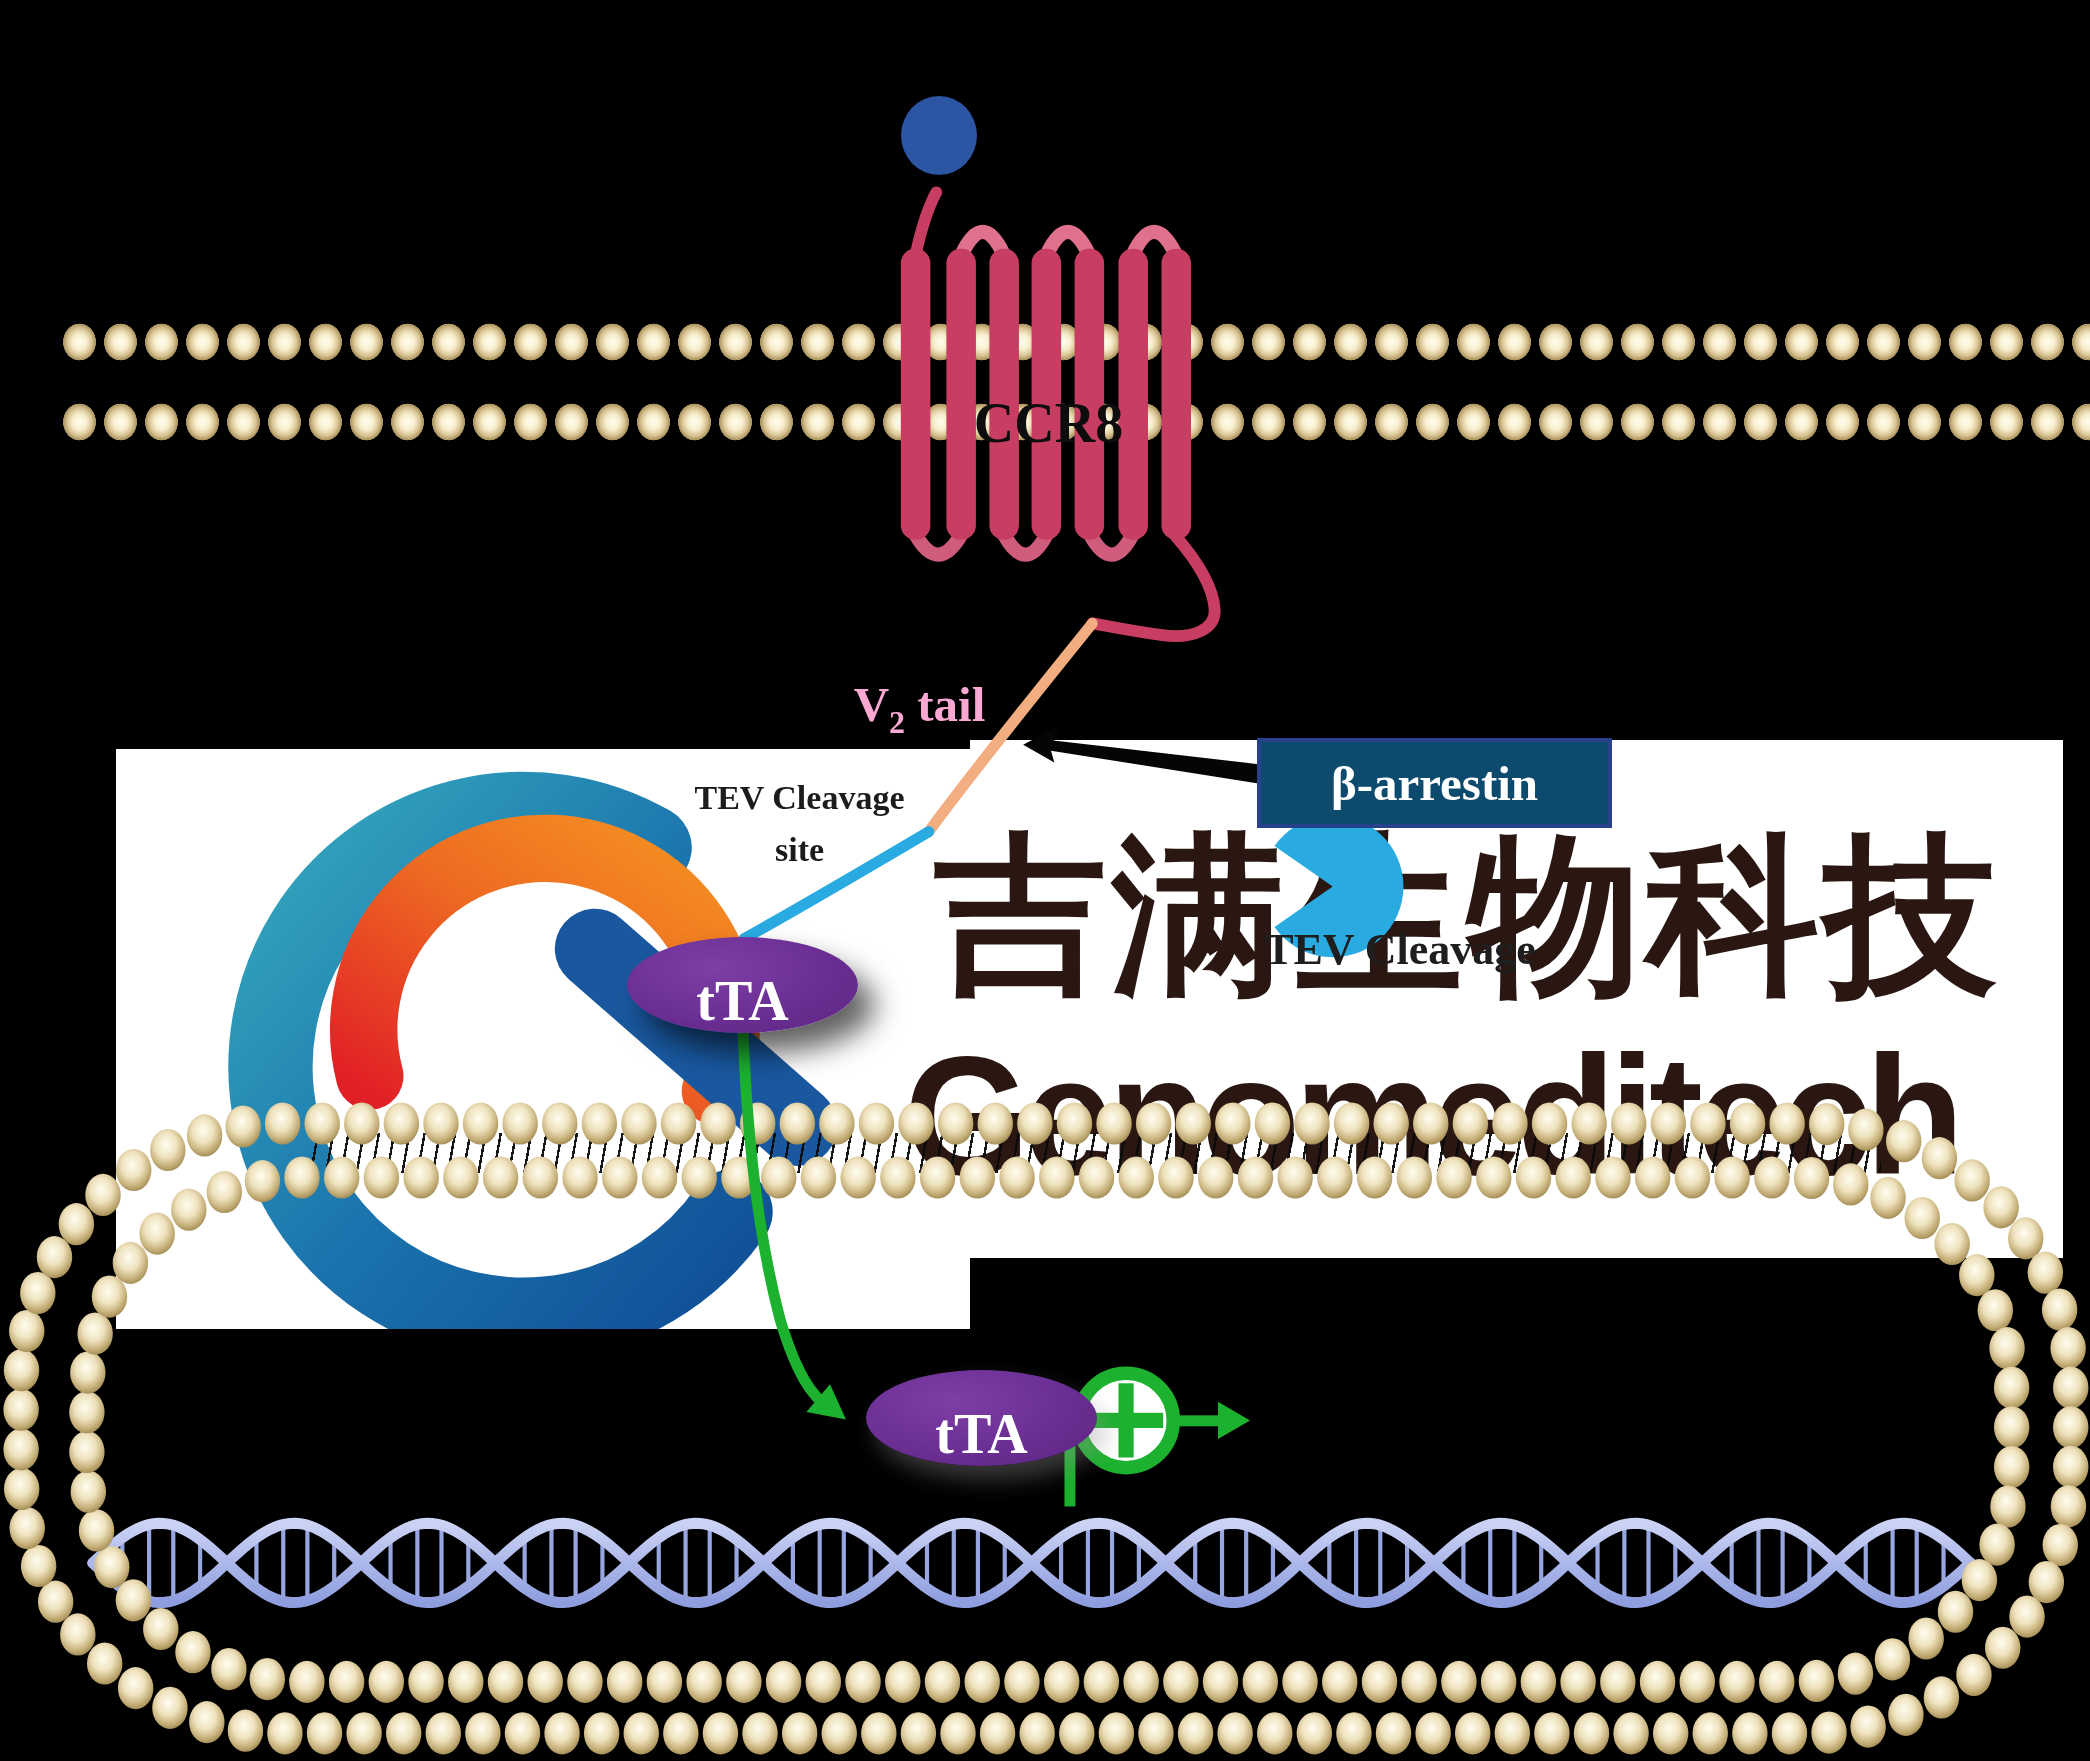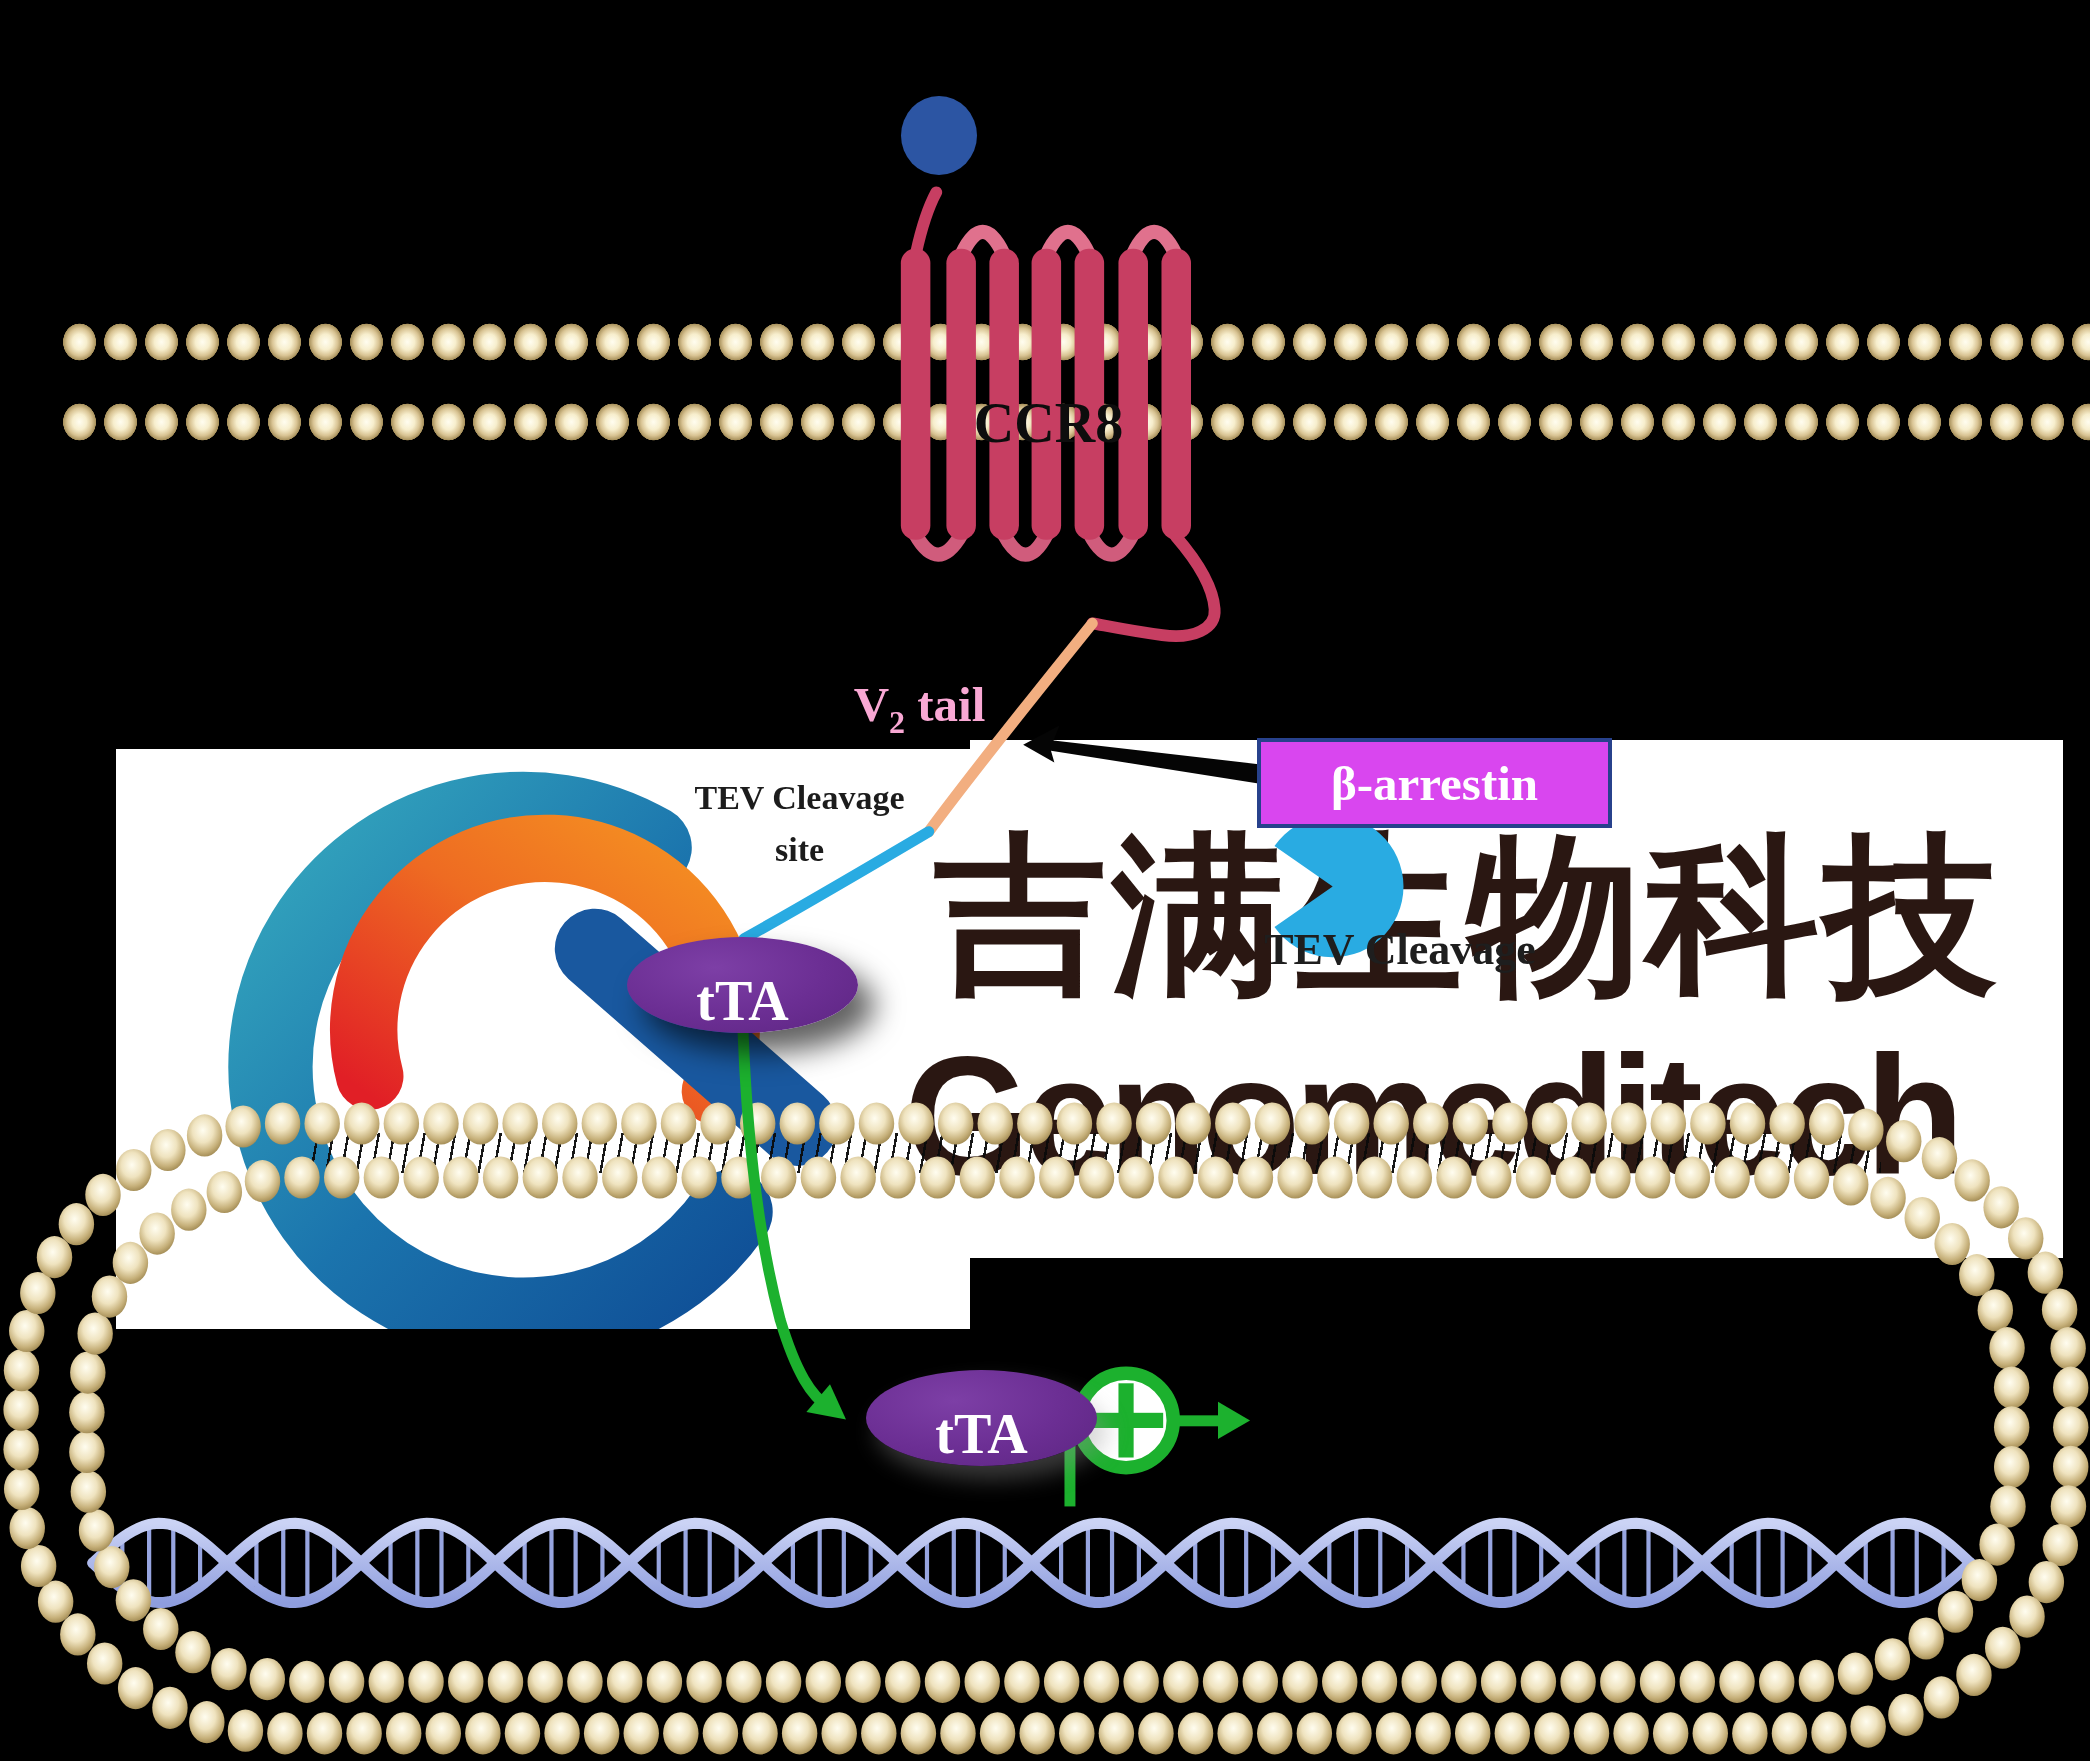--- a/index.html
+++ b/index.html
@@ -20,21 +20,21 @@
       #fffdf0 0%, #f7eecd 38%, #d9c494 62%, #a8withdraw 0); }
   
   
   .lbl{color:#161616;font-weight:bold;text-align:center;white-space:nowrap;margin-top:37px;}
   #lbl-ccr8{left:922px;top:354px;width:253px;font-size:56px;color:#0d0d0d;}
   #lbl-v2{left:810px;top:639px;width:219px;font-size:49px;color:#f9a8d4;}
   #lbl-v2 .sub{font-size:32px;vertical-align:-11.8px;}
   #lbl-tevc{left:631px;top:735px;width:337px;font-size:34px;line-height:52px;color:#1c1c1c;}
   #lbl-tf{left:261px;top:901px;width:304px;font-size:49px;line-height:69px;color:#111;}
   #lbl-tevp{left:1206px;top:887px;width:388px;font-size:44px;color:#1e1e1e;}
-  #beta-box{left:1257px;top:738px;width:355px;height:90px;background:#d946ef;border:4.2px solid #27418c;
+  #beta-box{left:1257px;top:738px;width:355px;height:90px;background:#0c4a6e;border:4.2px solid #27418c;
             box-sizing:border-box;display:flex;align-items:center;justify-content:center;}
   #beta-box span{color:#fff;font-weight:bold;font-size:49px;}
   
   .tta{border-radius:50%;background:radial-gradient(ellipse at 38% 32%, #7d3fa6 0%, #6b2e93 55%, #5c2581 100%);
        display:flex;align-items:flex-end;justify-content:center;color:#fff;font-weight:bold;font-size:56px;}
   #tta1{left:627px;top:937px;width:231px;height:96px;box-shadow:17px 20px 29px rgba(0,0,0,.62);}
   #tta2{left:866px;top:1370px;width:231px;height:96px;box-shadow:10px 13.5px 22px rgba(150,150,150,.38);}
   
   #nuc-tails{left:304px;top:1133px;width:1577px;height:40px;
      background:repeating-linear-gradient(100deg, rgba(0,0,0,0) 0 12.6px, rgba(10,10,10,.95) 12.6px 15px);}

